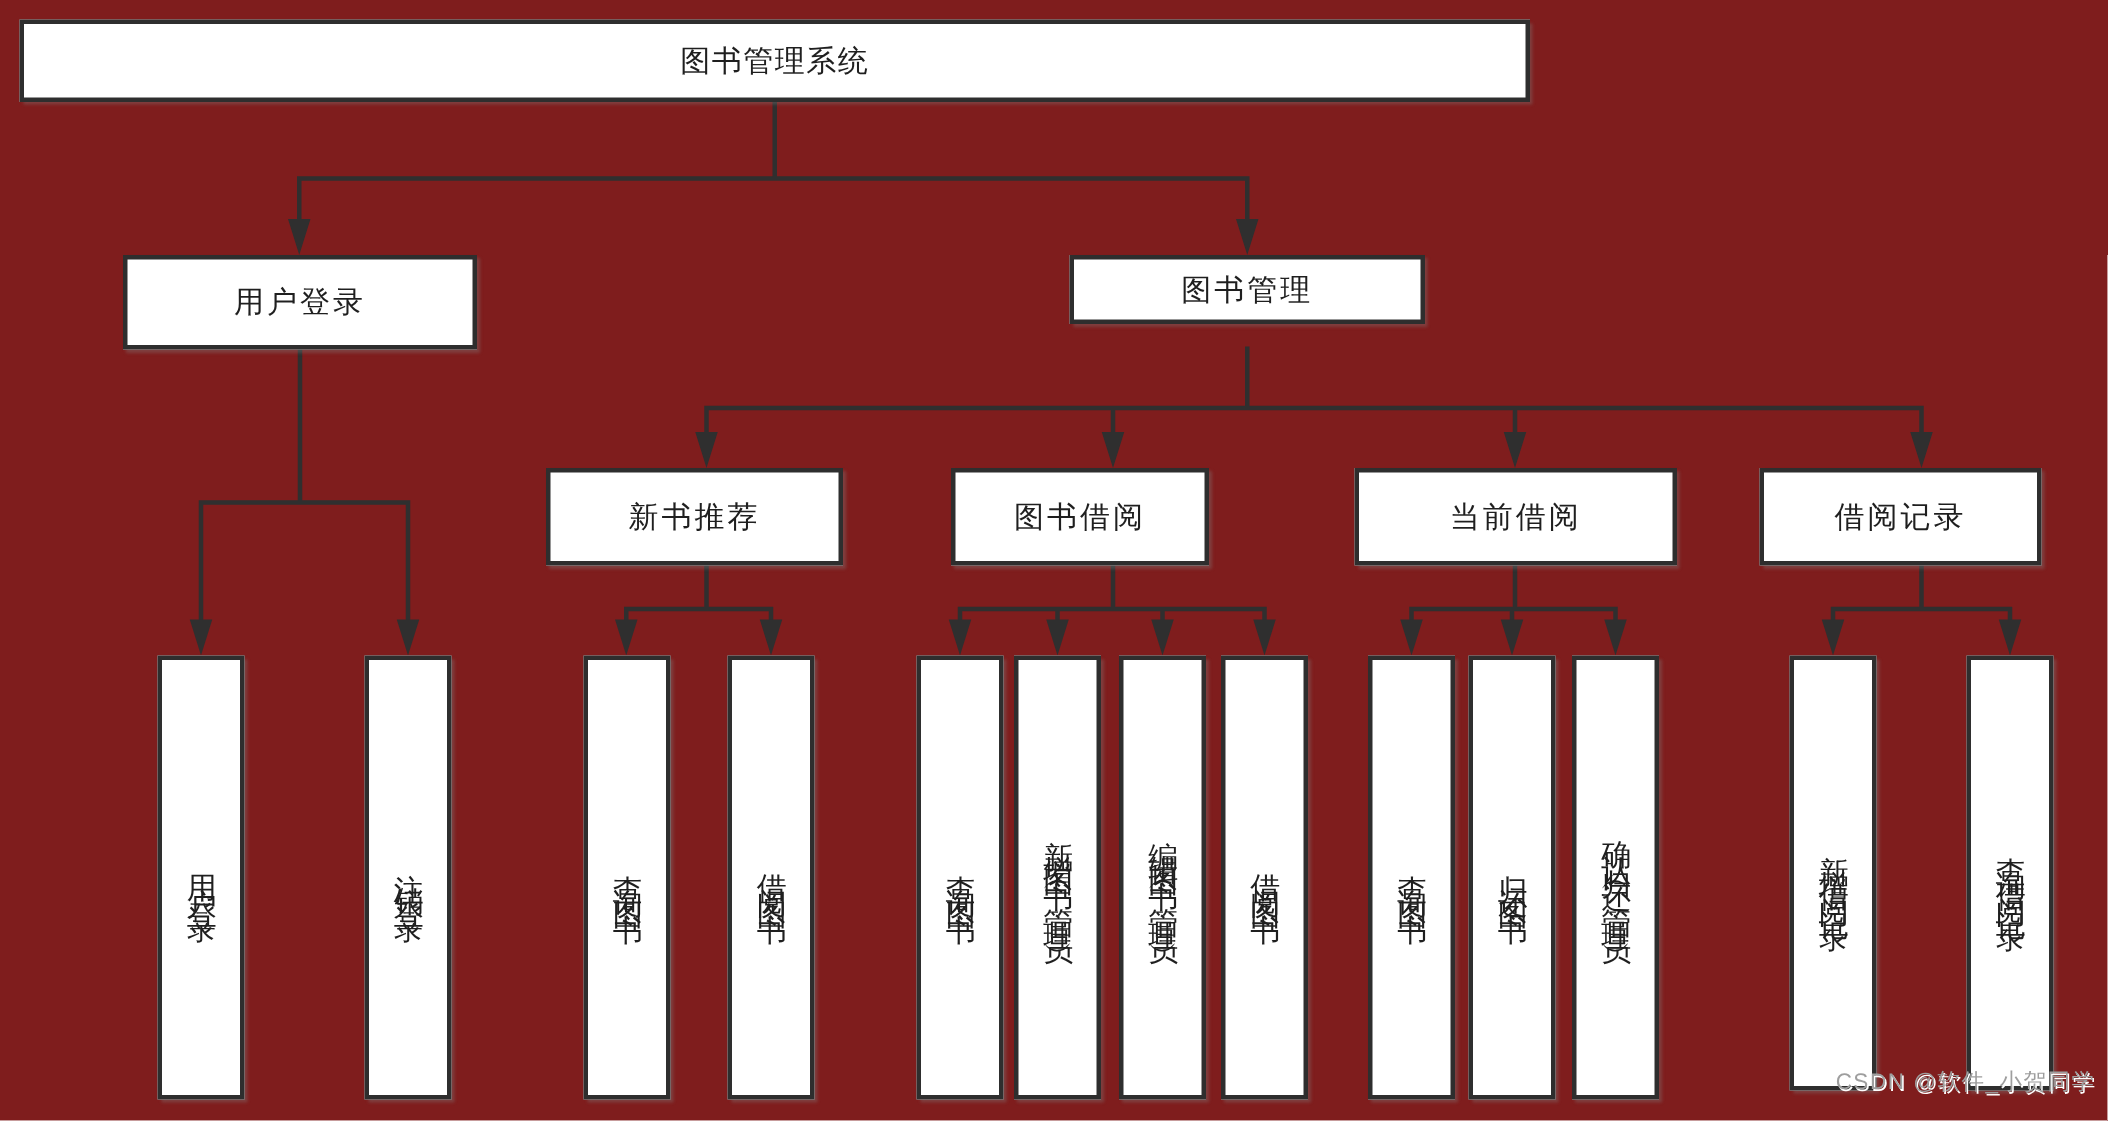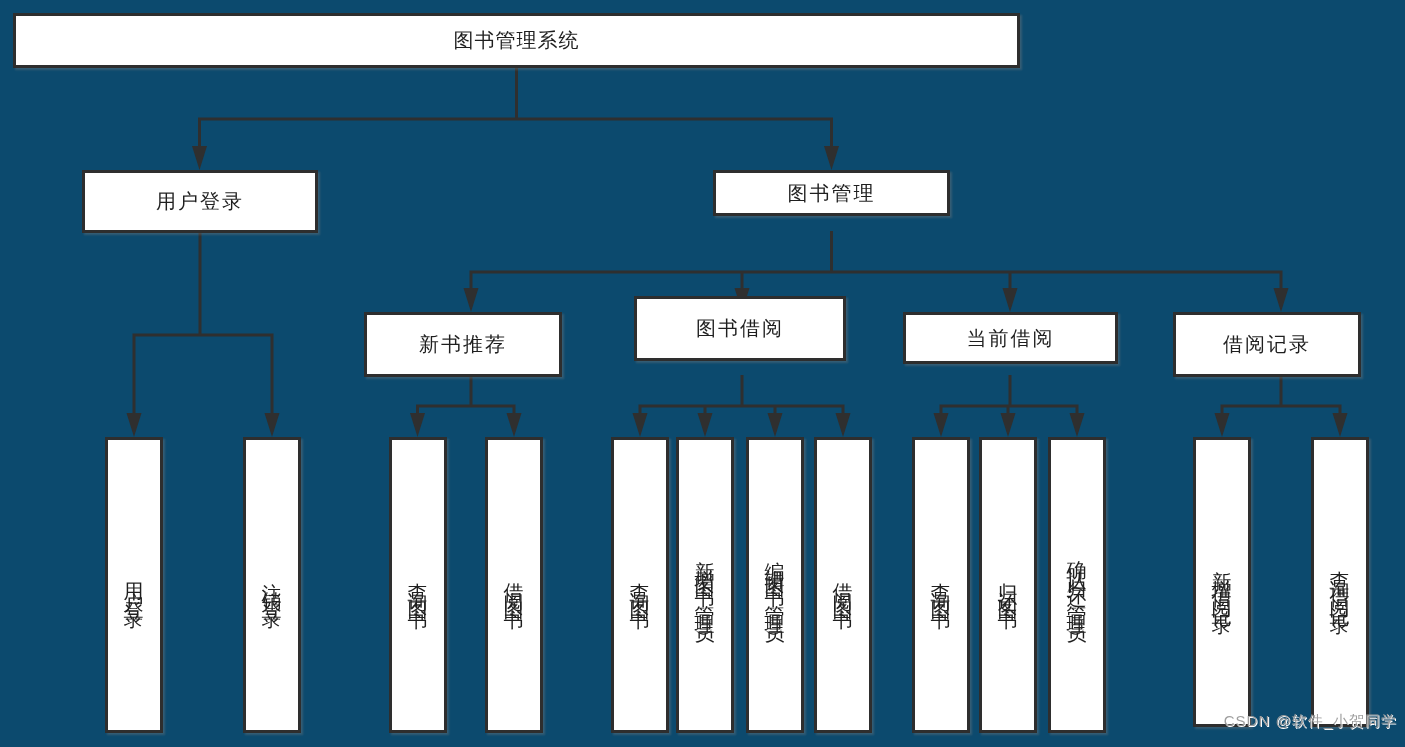--- a/index.html
+++ b/index.html
@@ -5,21 +5,21 @@
   html, body {
     margin: 0;
     padding: 0;
     background: #ffffff;
     font-family: "Liberation Sans", sans-serif;
   }
   .canvas {
     position: relative;
     width: 1405px;
     height: 747px;
-    background: #0c4a6e;
+    background: #7f1d1d;
     overflow: hidden;
   }
   .connectors {
     position: absolute;
     left: 0;
     top: 0;
     z-index: 1;
   }
   .connectors .ln {
     fill: none;
@@ -139,24 +139,24 @@
   <div class="node hbox" style="left:82px;top:170px;width:236px;height:63px">
     <span>用户登录</span>
   </div>
   <div class="node hbox" style="left:713px;top:170px;width:237px;height:46px">
     <span>图书管理</span>
   </div>
 
   <div class="node hbox" style="left:364px;top:312px;width:198px;height:65px">
     <span>新书推荐</span>
   </div>
-  <div class="node hbox" style="left:634px;top:296px;width:212px;height:65px">
+  <div class="node hbox" style="left:634px;top:312px;width:172px;height:65px">
     <span>图书借阅</span>
   </div>
-  <div class="node hbox" style="left:903px;top:312px;width:215px;height:52px">
+  <div class="node hbox" style="left:903px;top:312px;width:215px;height:65px">
     <span>当前借阅</span>
   </div>
   <div class="node hbox" style="left:1173px;top:312px;width:188px;height:65px">
     <span>借阅记录</span>
   </div>
 
   <div class="node leaf" style="left:105px;top:437px;width:58px;height:296px">
     <span>用户登录</span>
   </div>
   <div class="node leaf" style="left:243px;top:437px;width:58px;height:296px">

